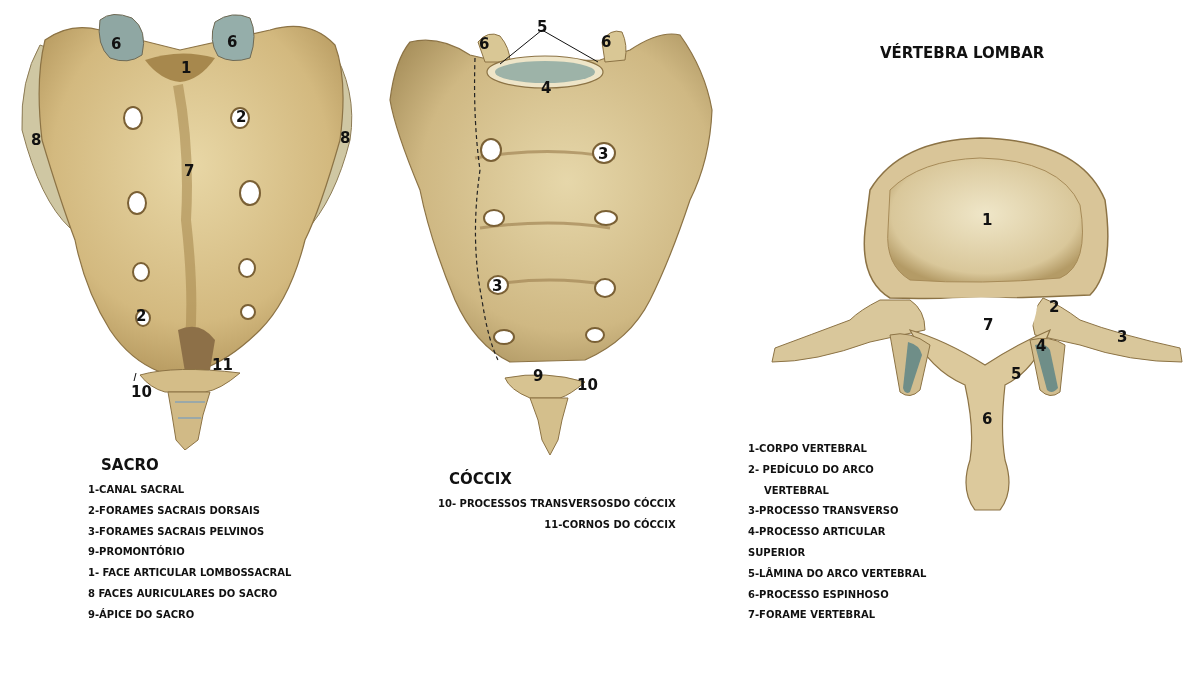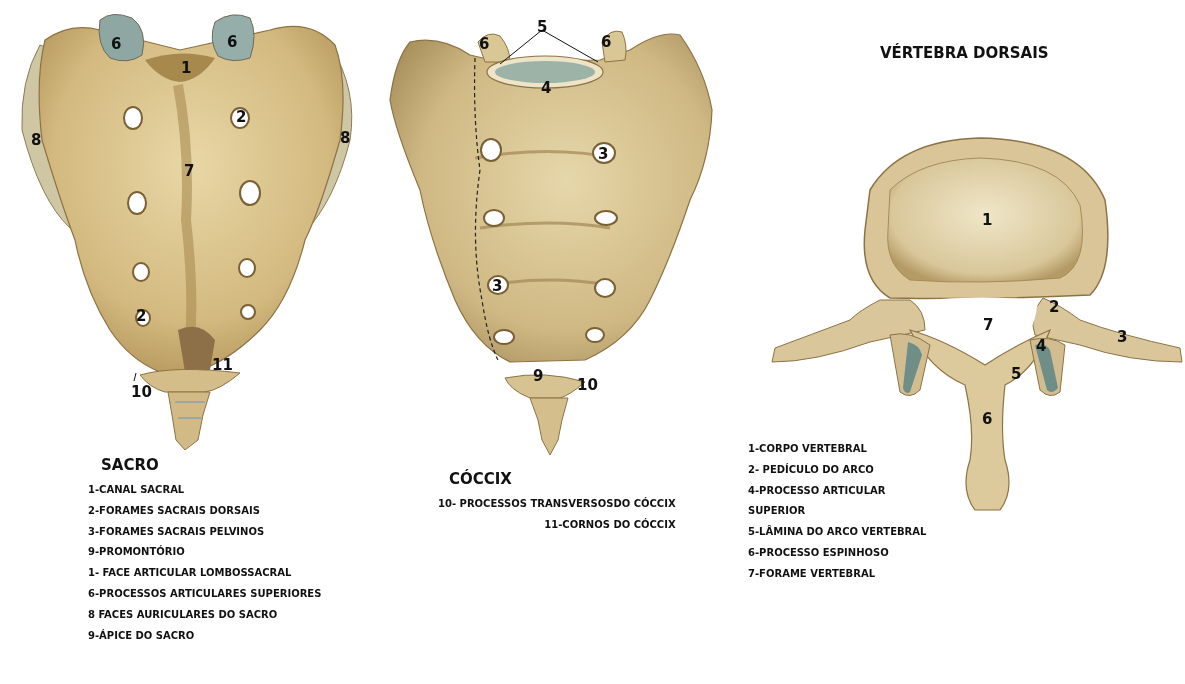--- a/index.html
+++ b/index.html
@@ -106,21 +106,21 @@
   <span class="num" style="left:157px;top:20px;">5</span>
   <span class="num" style="left:99px;top:37px;">6</span>
   <span class="num" style="left:221px;top:35px;">6</span>
   <span class="num" style="left:161px;top:81px;">4</span>
   <span class="num" style="left:218px;top:147px;">3</span>
   <span class="num" style="left:112px;top:279px;">3</span>
   <span class="num" style="left:153px;top:369px;">9</span>
   <span class="num" style="left:197px;top:378px;">10</span>
 </div>
 
-<div class="title" style="left:880px;top:44px;">VÉRTEBRA DORSAIS</div>
+<div class="title" style="left:880px;top:44px;">VÉRTEBRA LOMBAR</div>
 
 <div class="fig" style="left:760px;top:130px;width:425px;height:400px;">
   <svg width="425" height="400" viewBox="0 0 425 400">
     <defs>
       <radialGradient id="gBody" cx="50%" cy="45%" r="60%">
         <stop offset="0%" stop-color="#efe6c8"></stop>
         <stop offset="80%" stop-color="#d9c79a"></stop>
         <stop offset="100%" stop-color="#b49b66"></stop>
       </radialGradient>
     </defs>
@@ -145,35 +145,36 @@
   <span class="num" style="left:223px;top:188px;">7</span>
   <span class="num" style="left:357px;top:200px;">3</span>
   <span class="num" style="left:276px;top:209px;">4</span>
   <span class="num" style="left:251px;top:237px;">5</span>
   <span class="num" style="left:222px;top:282px;">6</span>
 </div>
 
 <div class="legend" style="left:748px;top:439px;">
   <div>1-CORPO VERTEBRAL</div>
   <div>2- PEDÍCULO DO ARCO</div>
+  <div style="padding-left:16px;">    VERTEBRAL</div>
+  <div>3-PROCESSO TRANSVERSO</div>
   <div>4-PROCESSO ARTICULAR</div>
   <div>SUPERIOR</div>
   <div>5-LÂMINA DO ARCO VERTEBRAL</div>
   <div>6-PROCESSO ESPINHOSO</div>
   <div>7-FORAME VERTEBRAL</div>
 </div>
 
 <div class="title" style="left:101px;top:456px;">SACRO</div>
 <div class="legend" style="left:88px;top:480px;">
   <div>1-CANAL SACRAL</div>
   <div>2-FORAMES SACRAIS DORSAIS</div>
   <div>3-FORAMES SACRAIS PELVINOS</div>
   <div>9-PROMONTÓRIO</div>
   <div>1- FACE ARTICULAR LOMBOSSACRAL</div>
-  <div>6-PROCESSOS ARTICULARES SUPERIORES</div>
   <div>8 FACES AURICULARES DO SACRO</div>
   <div>9-ÁPICE DO SACRO</div>
 </div>
 
 <div class="title" style="left:449px;top:470px;">CÓCCIX</div>
 <div class="legend" style="left:438px;top:494px;text-align:right;">
   <div>10- PROCESSOS TRANSVERSOSDO CÓCCIX</div>
   <div>11-CORNOS DO CÓCCIX</div>
 </div>
 

